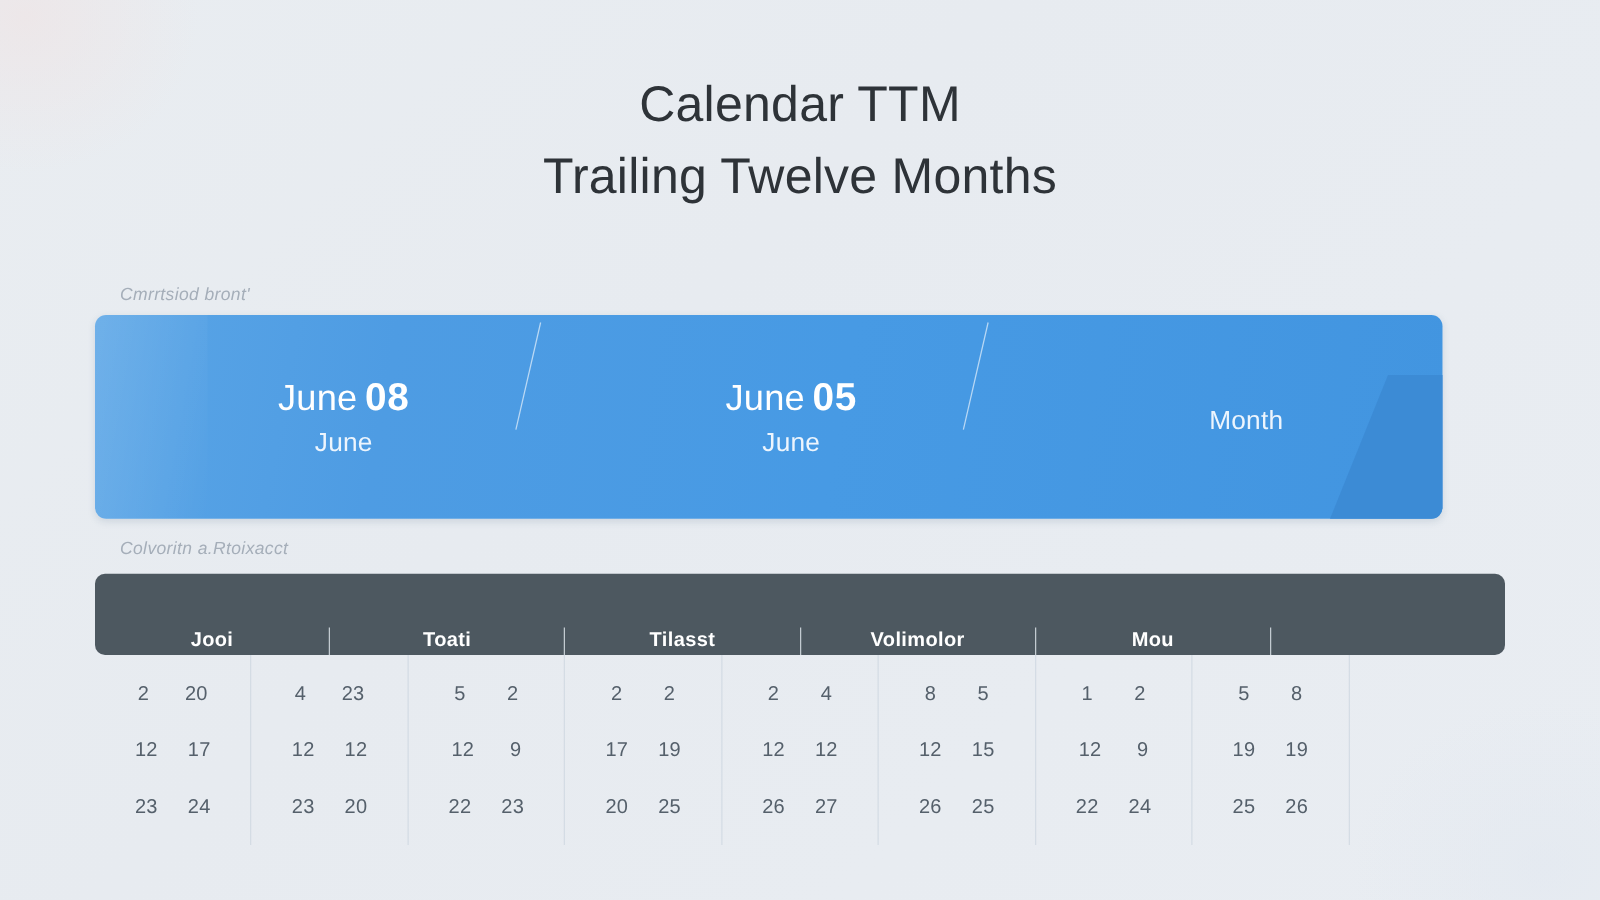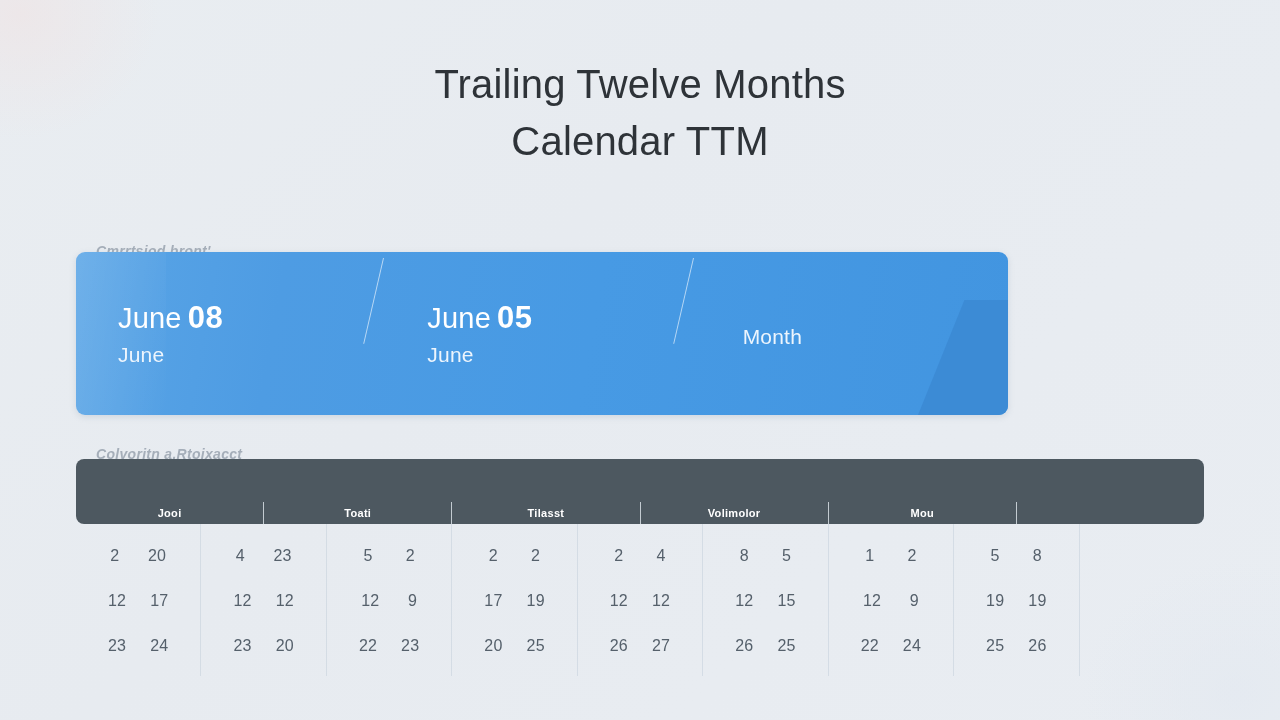--- a/index.html
+++ b/index.html
@@ -36,38 +36,38 @@
     line-height: 1.42;
     letter-spacing: 0.2px;
   }
   .title-line { display: block; }
 
   .section-label {
     position: absolute;
     color: #9aa4b0;
     font-size: 14px;
     font-style: italic;
-    font-weight: 700;
+    font-weight: 400;
     letter-spacing: 0.3px;
     white-space: nowrap;
     opacity: 0.85;
-    margin-top: 16px;
   }
   .label-banner { left: 96px; top: 227px; }
   .label-table  { left: 96px; top: 430px; }
 
   
   .banner {
     position: absolute;
     left: 76px; top: 252px;
-    width: 932px; height: 163px;
+    width: 1078px; height: 163px;
     border-radius: 9px;
     background: linear-gradient(100deg, #5aa5e6 0%, #4e9ce3 22%, #479ae4 55%, #4295e0 100%);
     overflow: hidden;
     box-shadow: 0 2px 6px rgba(120,140,165,0.22);
+    text-align: center;
   }
   .banner-sheen {
     position: absolute; left: 0; top: 0;
     width: 90px; height: 100%;
     background: linear-gradient(100deg, rgba(255,255,255,0.13), rgba(255,255,255,0));
   }
   .banner-wedge {
     position: absolute;
     right: -26px; bottom: -10px;
     width: 120px; height: 125px;
@@ -135,21 +135,21 @@
     background: #4d5860;
     border-radius: 8px;
     overflow: hidden;
   }
   .th {
     flex: 1 1 0;
     display: flex;
     align-items: center;
     justify-content: center;
     color: #ffffff;
-    font-size: 11px;
+    font-size: 16px;
     font-weight: 600;
     letter-spacing: 0.3px;
     border-right: 1px solid rgba(225,232,238,0.80);
     box-sizing: border-box;
     margin-top: 43px;
   }
   .th:last-child { border-right: none; }
 
   .table-body {
     display: flex;
@@ -180,22 +180,22 @@
     letter-spacing: 0.2px;
   }
 </style>
 </head>
 <body>
 
 <div class="bg-tint-a"></div>
 <div class="bg-tint-b"></div>
 
 <div class="title">
+  <span class="title-line">Calendar TTM</span>
   <span class="title-line">Trailing Twelve Months</span>
-  <span class="title-line">Calendar TTM</span>
 </div>
 
 <div class="section-label label-banner">Cmrrtsiod bront'</div>
 
 <div class="banner">
   <div class="banner-sheen"></div>
   <div class="banner-wedge"></div>
   <div class="banner-cells">
 
     <div class="banner-cell banner-cell-1">

